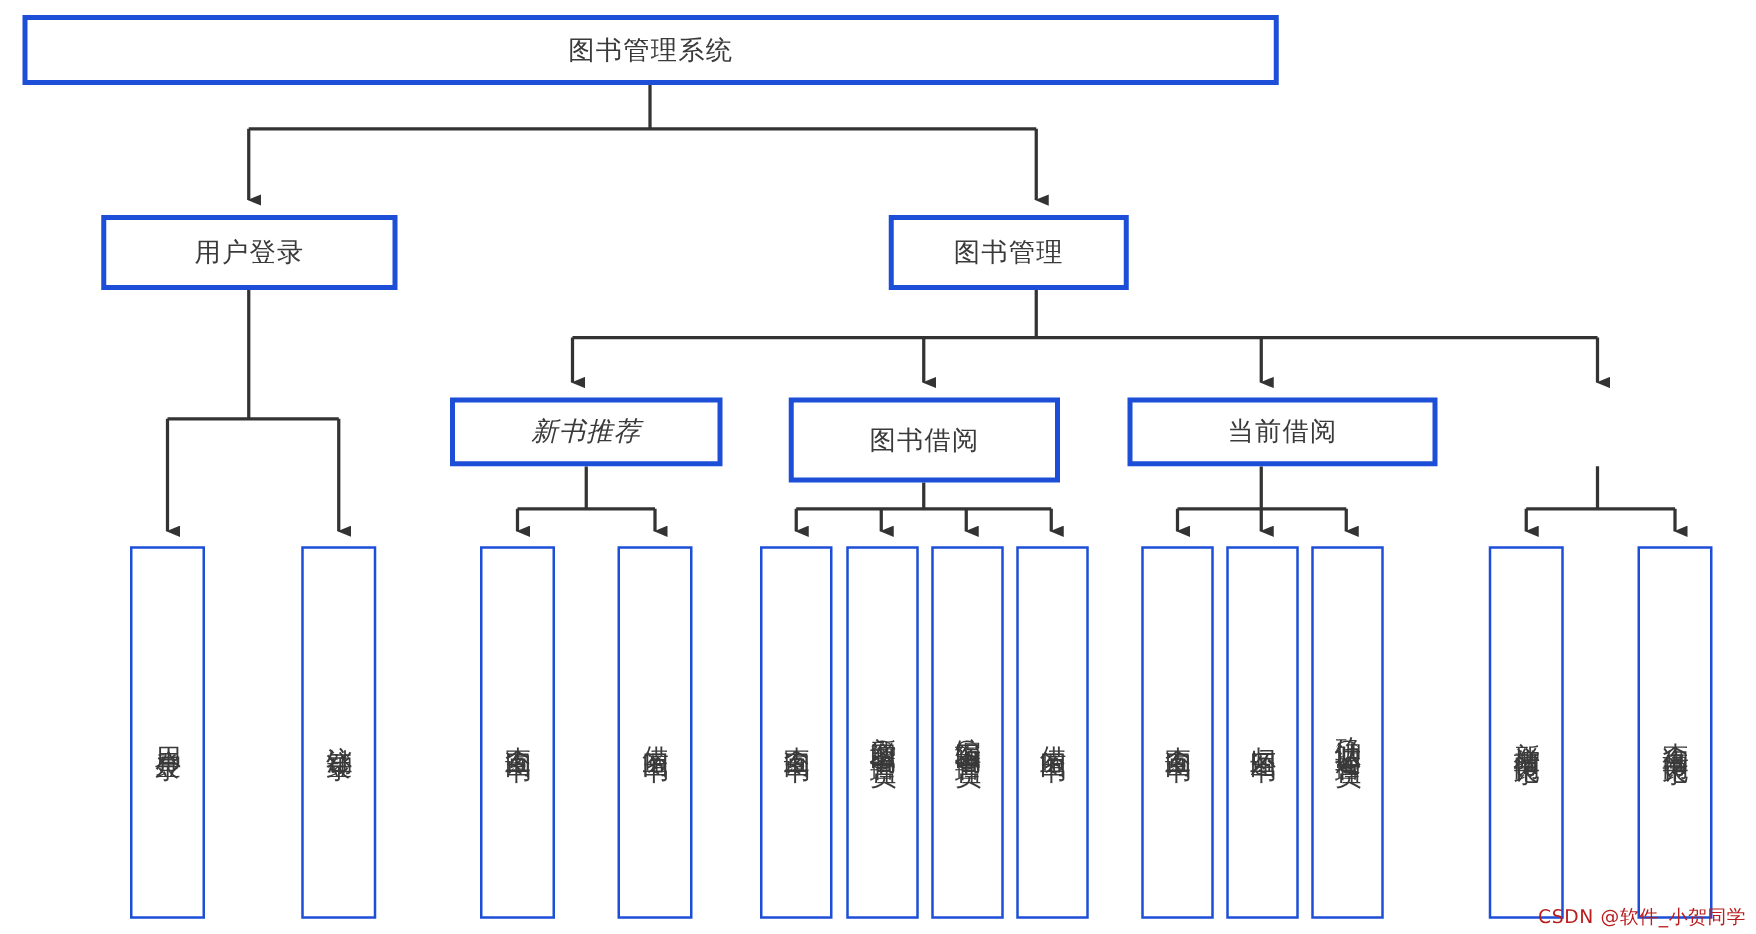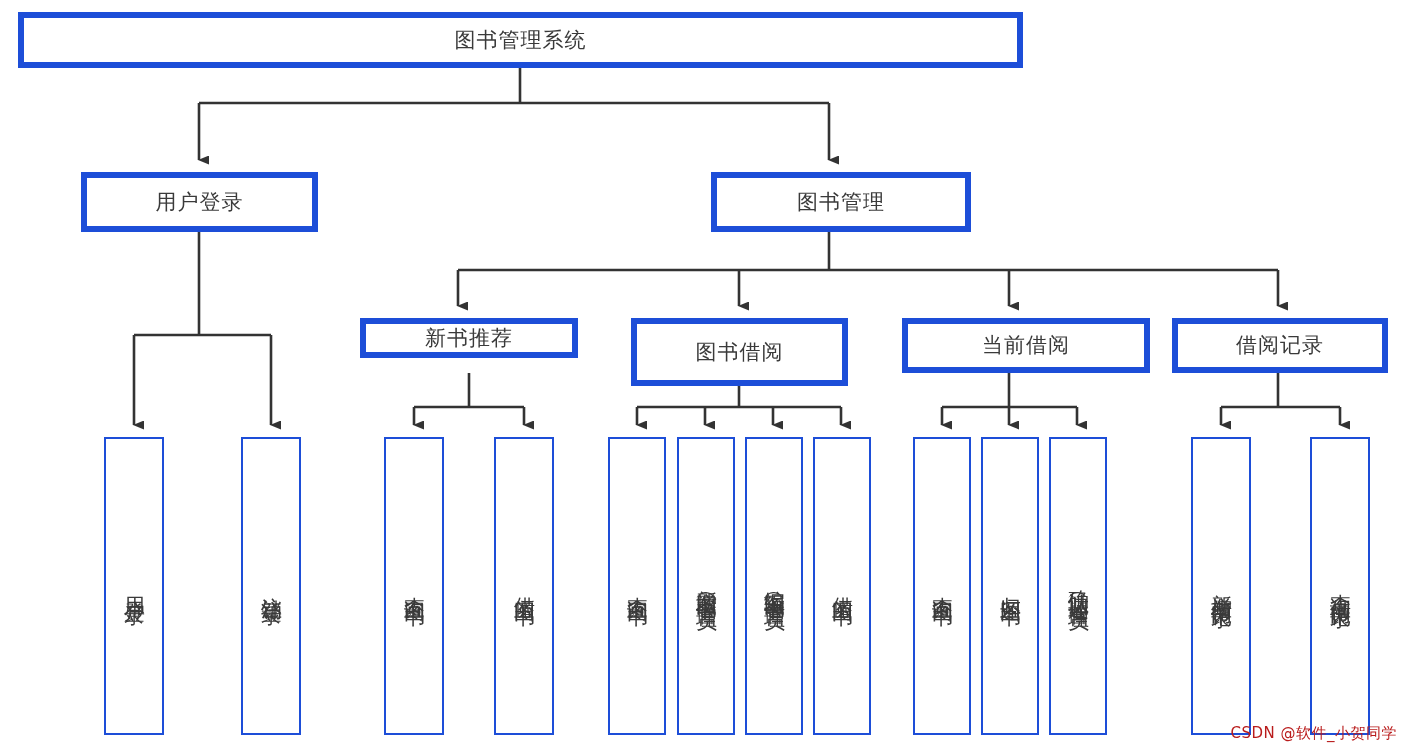--- a/index.html
+++ b/index.html
@@ -18,21 +18,21 @@
   svg#wires{
     position:absolute;
     left:0; top:0;
     width:1405px;
     height:747px;
     pointer-events:none;
   }
   .node{
     position:absolute;
     box-sizing:border-box;
-    border:6px solid #1d4ed8;
+    border:4px solid #1d4ed8;
     background:#ffffff;
     display:flex;
     align-items:center;
     justify-content:center;
     text-align:center;
   }
   .node .label{
     font-size:21px;
     line-height:1.25;
     color:#3a3a3a;
@@ -118,35 +118,32 @@
     </g>
   </svg>
 
   <div class="node" style="left:18px; top:12px; width:1005px; height:56px;">
     <span class="label">图书管理系统</span>
   </div>
 
   <div class="node" style="left:81px; top:172px; width:237px; height:60px;">
     <span class="label">用户登录</span>
   </div>
-  <div class="node" style="left:711px; top:172px; width:260px; height:60px;text-align:center;">
+  <div class="node" style="left:711px; top:172px; width:192px; height:60px;text-align:center;">
     <span class="label">图书管理</span>
   </div>
 
-  <div class="node" style="left:360px; top:318px; width:218px; height:40px;">
+  <div class="node" style="left:360px; top:318px; width:218px; height:55px;font-style:italic;">
     <span class="label">新书推荐</span>
   </div>
   <div class="node" style="left:631px; top:318px; width:217px; height:68px;">
     <span class="label">图书借阅</span>
   </div>
   <div class="node" style="left:902px; top:318px; width:248px; height:55px;">
     <span class="label">当前借阅</span>
-  </div>
-  <div class="node" style="left:1172px; top:318px; width:216px; height:55px;">
-    <span class="label">借阅记录</span>
   </div>
 
   <div class="node leaf" style="left:104px; top:437px; width:60px; height:298px;">
     <span class="label">用户登录</span>
   </div>
   <div class="node leaf" style="left:241px; top:437px; width:60px; height:298px;">
     <span class="label">注销登录</span>
   </div>
 
   <div class="node leaf" style="left:384px; top:437px; width:60px; height:298px;">

